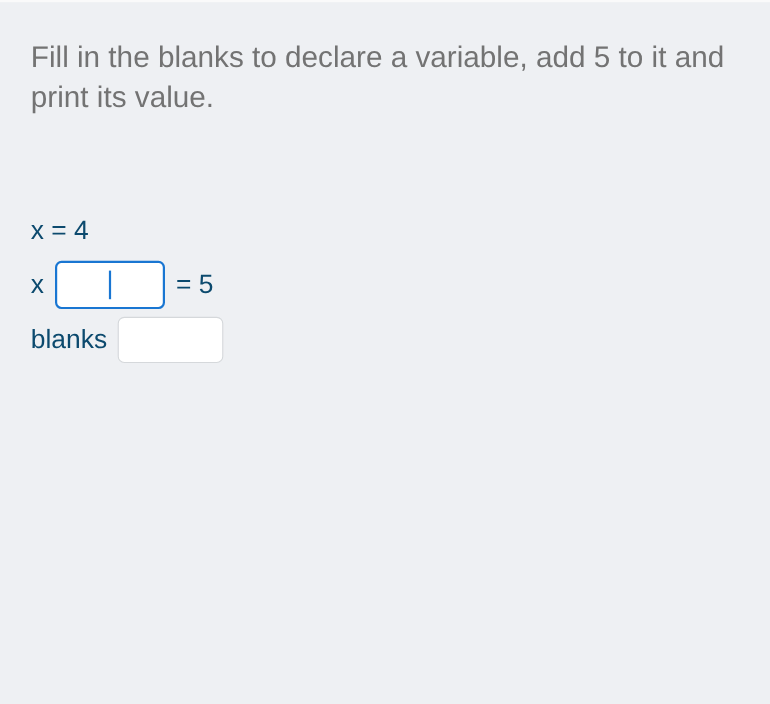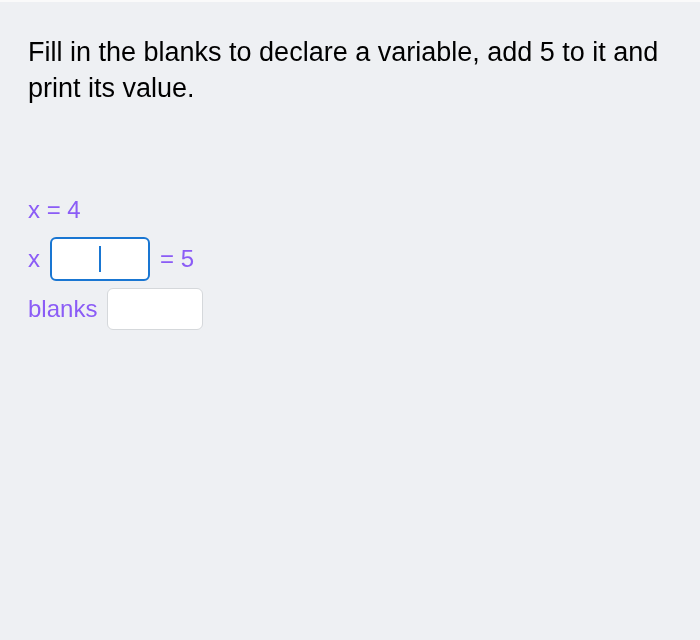--- a/index.html
+++ b/index.html
@@ -12,38 +12,38 @@
       height: 640px;
       background: #eef0f3;
       font-family: -apple-system, BlinkMacSystemFont, "Segoe UI", Arial, sans-serif;
       padding: 32px 28px;
       color: #212529;
       border-top: 2px solid #fafafa;
     }
     .question {
       font-size: 27px;
       line-height: 1.35;
-      color: #000000;
+      color: #737373;
       margin-bottom: 80px;
       font-weight: 400;
     }
     .code-area {
       font-size: 24px;
       color: #444;
       line-height: 1.9;
     }
     .code-line {
       display: flex;
       align-items: center;
       gap: 10px;
       margin-bottom: 4px;
     }
     .code-text {
       font-size: 24px;
-      color: #8b5cf6;
+      color: #0c4a6e;
     }
     .blank-input {
       display: inline-block;
       width: 96px;
       height: 42px;
       background: #ffffff;
       border: 1px solid #d5d8db;
       border-radius: 6px;
       vertical-align: middle;
     }

